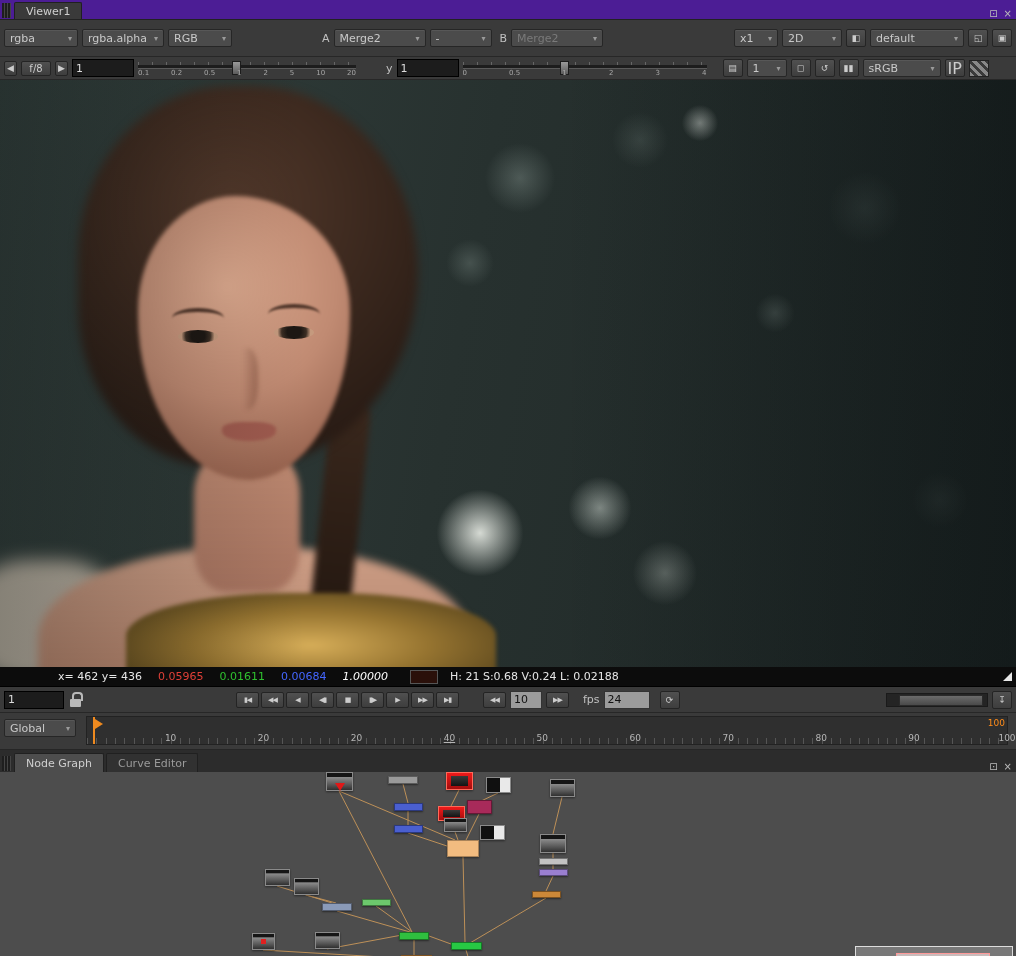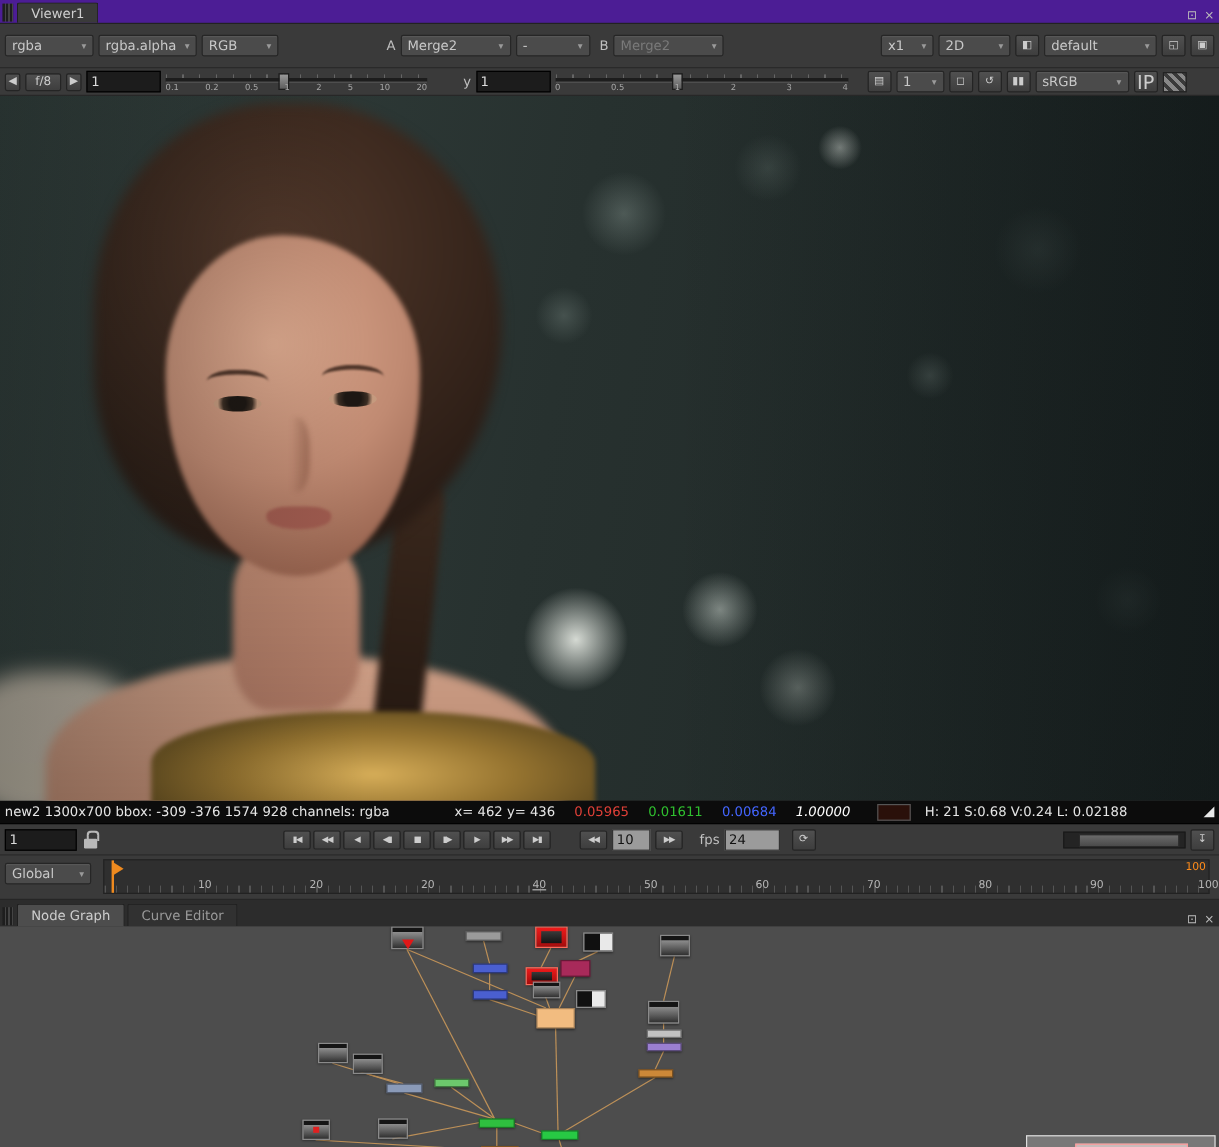--- a/index.html
+++ b/index.html
@@ -224,21 +224,20 @@
     <div class="p browr"></div>
     <div class="p eyel"></div>
     <div class="p eyer"></div>
     <div class="p nose"></div>
     <div class="p lips"></div>
     <div class="p garment"></div>
     <div class="p vignette"></div>
   </div>
 
   <div class="infobar">
-    <span>new2 1300x700 bbox: -309 -376 1574 928 channels: rgba</span>
     <span class="coords">x= 462 y= 436</span>
     <span class="val r">0.05965</span>
     <span class="val g">0.01611</span>
     <span class="val b">0.00684</span>
     <span class="val a">1.00000</span>
     <div class="swatch"></div>
     <span class="hsvl">H: 21 S:0.68 V:0.24  L: 0.02188</span>
     <div class="corner"></div>
   </div>
 

